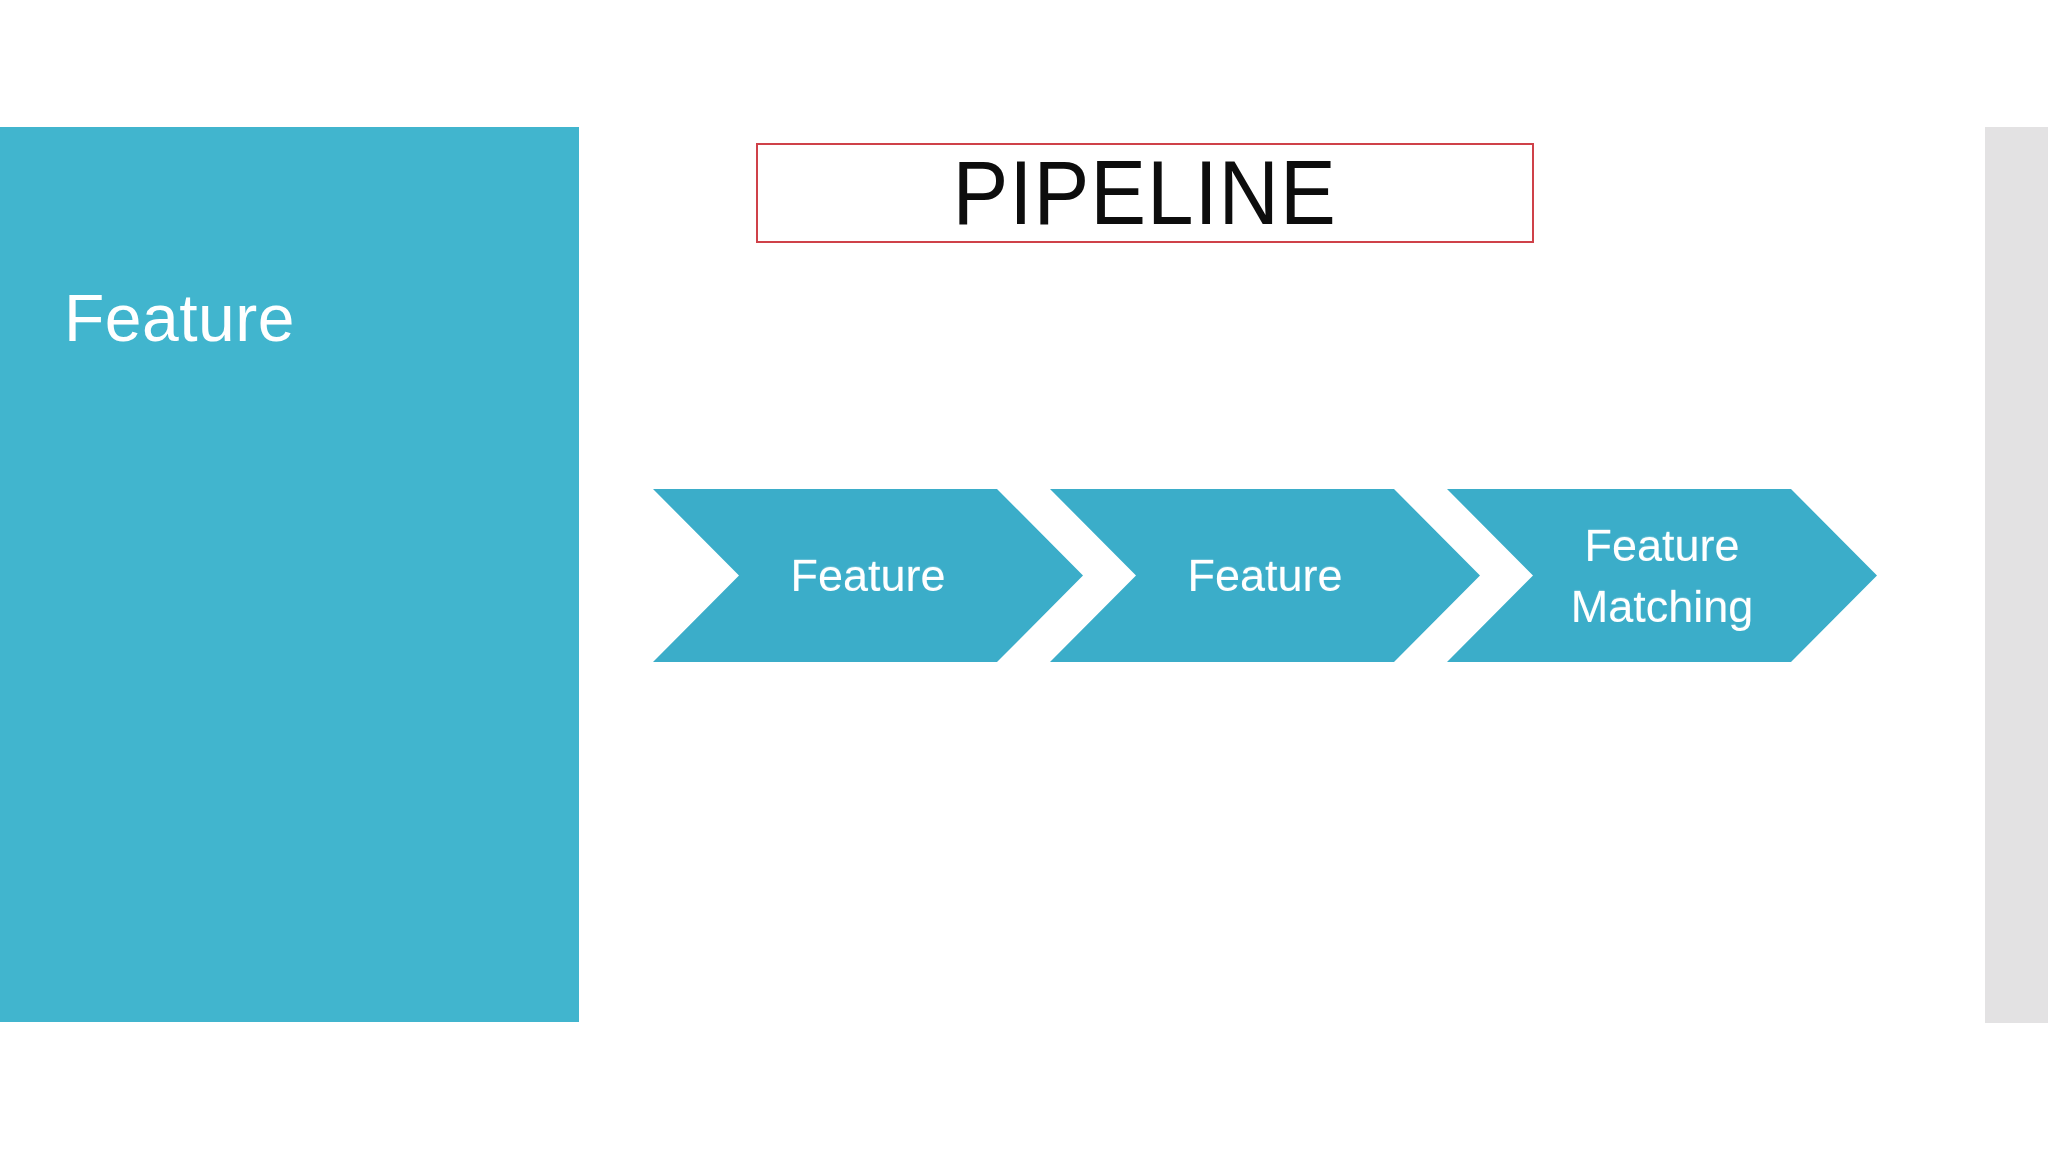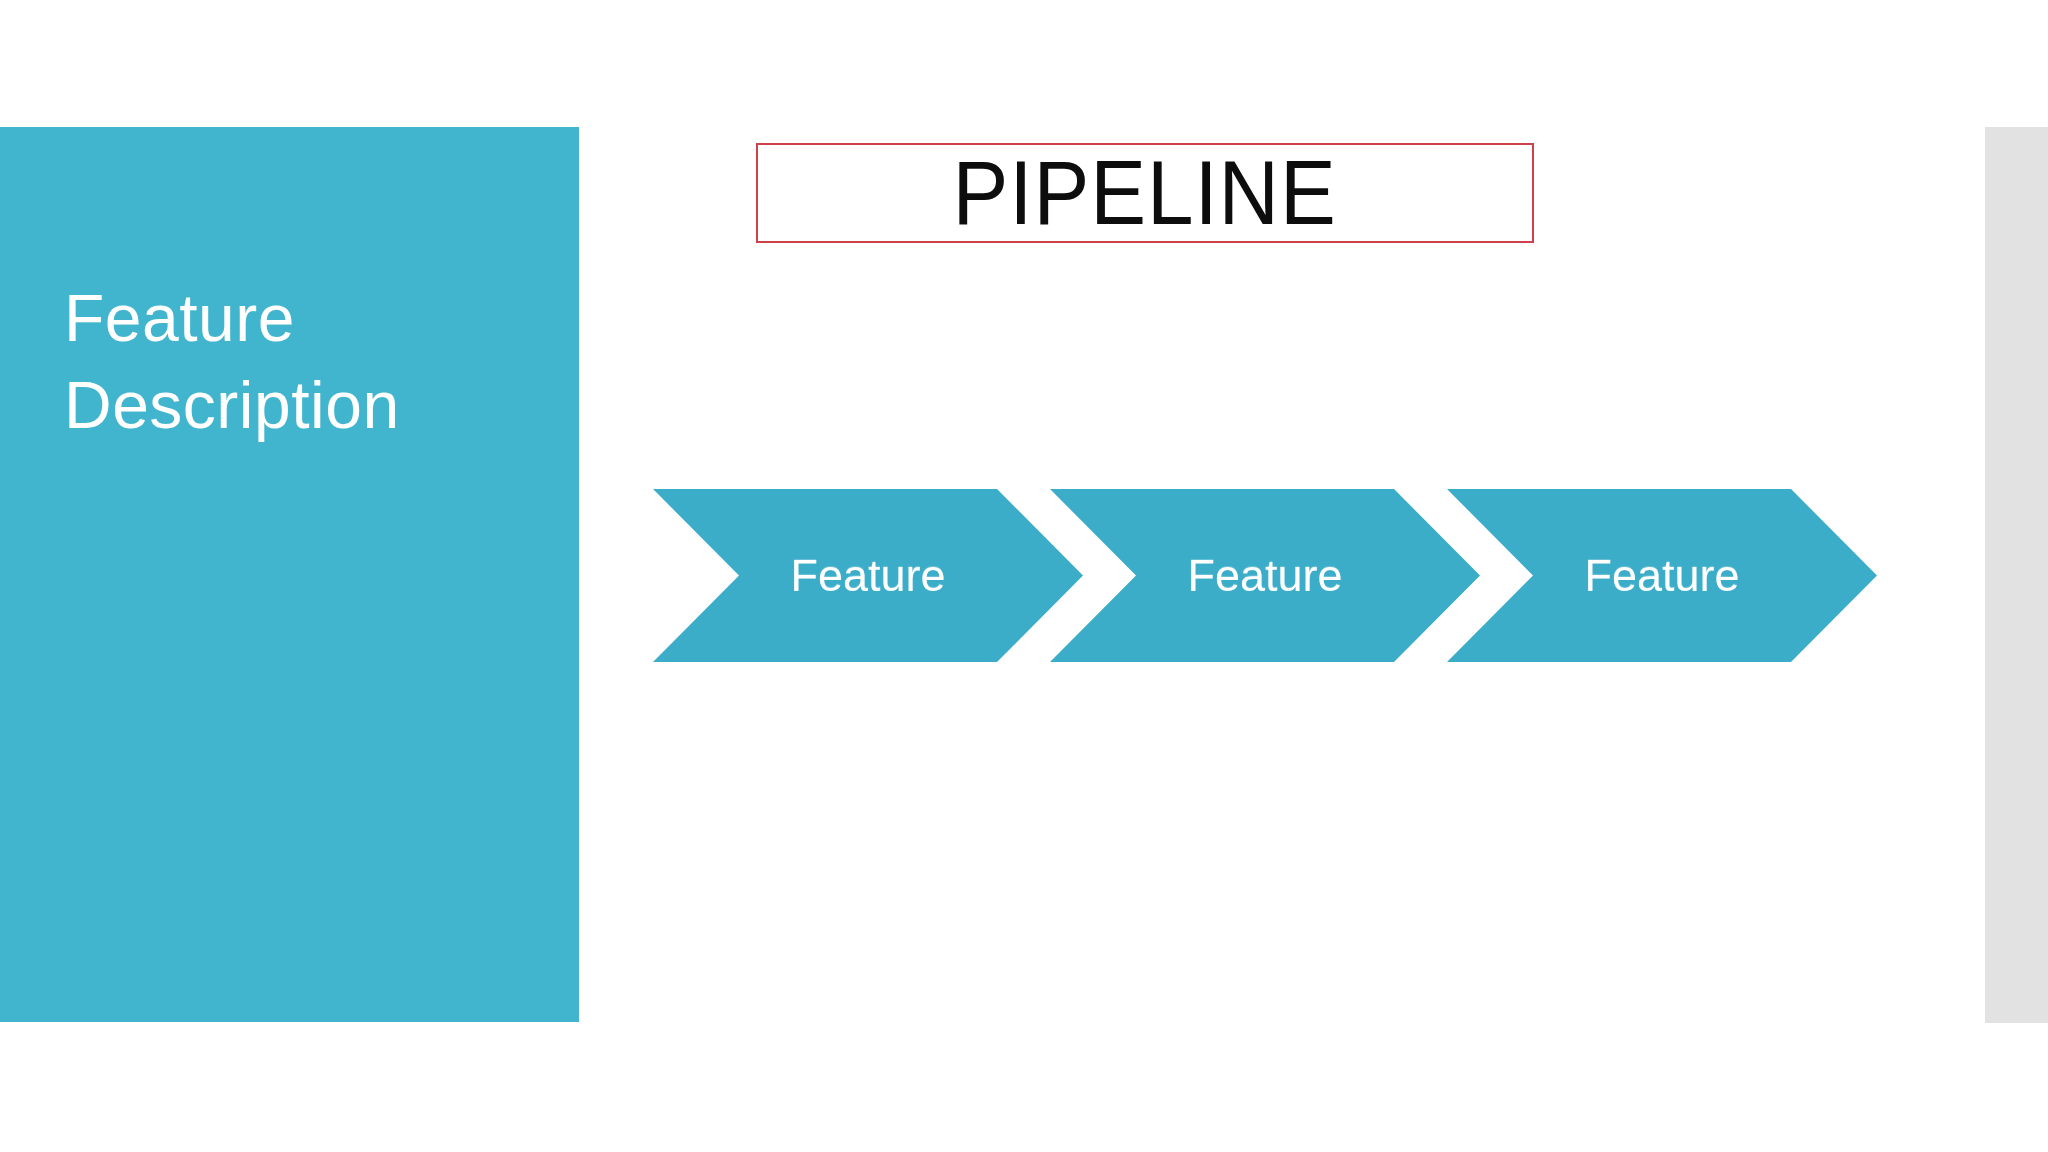--- a/index.html
+++ b/index.html
@@ -93,35 +93,35 @@
   }
 </style>
 </head>
 <body>
 
 <div class="page">
 
   <div class="sidebar-panel">
     <div class="sidebar-title">
       <div>Feature</div>
-      <div>Description</div>
     </div>
   </div>
 
   <div class="title-box">
     <div class="title-text">PIPELINE</div>
   </div>
 
   <div class="chevron chevron-step-1">
     <div class="chevron-line">Feature</div>
   </div>
 
   <div class="chevron chevron-step-2">
     <div class="chevron-line">Feature</div>
   </div>
 
   <div class="chevron chevron-step-3">
     <div class="chevron-line">Feature</div>
+    <div class="chevron-line">Matching</div>
   </div>
 
   <div class="right-strip"></div>
 
 </div>
 
 </body></html>

